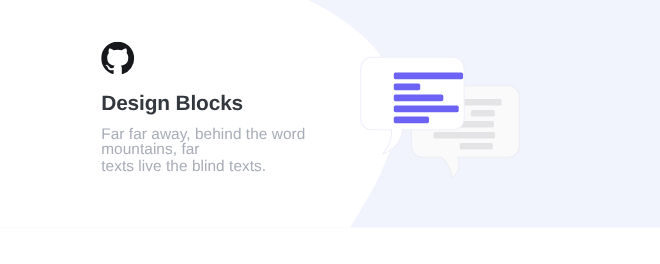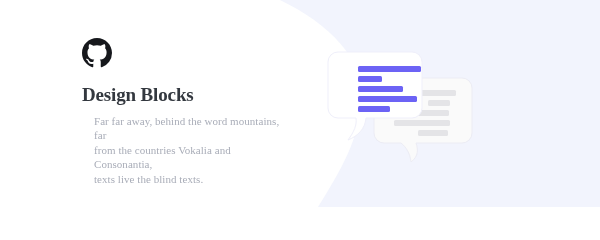--- a/index.html
+++ b/index.html
@@ -31,24 +31,23 @@
   .bg-curve {
     position: absolute;
     inset: 0;
     width: 600px;
     height: 207px;
   }
 
   
   .content {
     position: absolute;
-    left: 82px;
+    left: 92px;
     top: 38px;
     width: 215px;
-    font-family: Liberation Serif, serif;
   }
 
   .brand-mark {
     width: 30px;
     height: 30px;
     display: block;
     color: #16181c;
   }
   .brand-mark svg { display: block; }
 
@@ -57,24 +56,24 @@
     padding: 0;
     font-size: 19px;
     line-height: 22px;
     font-weight: bold;
     color: #33383f;
     letter-spacing: -0.15px;
     margin-top: 16px;
   }
 
   .blurb {
-    margin: 12px;
+    margin: 0;
     padding: 0;
     margin-top: 8px;
-    font-size: 11px;
+    font-size: 14px;
     line-height: 14.4px;
     color: #a9adb8;
     letter-spacing: 0.05px;
   }
   .blurb span { display: block; }
 
   
   .illustration {
     position: absolute;
     left: 318px;
@@ -100,21 +99,20 @@
     <span class="brand-mark">
       <svg viewBox="0 0 16 16" width="30" height="30" aria-hidden="true">
         <path fill="currentColor" d="M8 0C3.58 0 0 3.58 0 8c0 3.54 2.29 6.53 5.47 7.59.4.07.55-.17.55-.38 0-.19-.01-.82-.01-1.49-2.01.37-2.53-.49-2.69-.94-.09-.23-.48-.94-.82-1.13-.28-.15-.68-.52-.01-.53.63-.01 1.08.58 1.23.82.72 1.21 1.87.87 2.33.66.07-.52.28-.87.51-1.07-1.78-.2-3.64-.89-3.64-3.95 0-.87.31-1.59.82-2.15-.08-.2-.36-1.02.08-2.12 0 0 .67-.21 2.2.82a7.42 7.42 0 0 1 2-.27c.68 0 1.36.09 2 .27 1.53-1.04 2.2-.82 2.2-.82.44 1.1.16 1.92.08 2.12.51.56.82 1.27.82 2.15 0 3.07-1.87 3.75-3.65 3.95.29.25.54.73.54 1.48 0 1.07-.01 1.93-.01 2.2 0 .21.15.46.55.38A8.01 8.01 0 0 0 16 8c0-4.42-3.58-8-8-8Z"></path>
       </svg>
     </span>
 
     <h1 class="title">Design Blocks</h1>
 
     <p class="blurb">
       <span>Far far away, behind the word mountains, far</span>
-      <span>from the countries Vokalia and Consonantia,</span>
       <span>texts live the blind texts.</span>
     </p>
 
   </div>
 
   <div class="illustration">
     <svg viewBox="0 0 170 120" width="170" height="120" aria-hidden="true">
 
       <g>
         <path d="M66,36 h78 a10,10 0 0 1 10,10 v45 a10,10 0 0 1 -10,10 h-46

